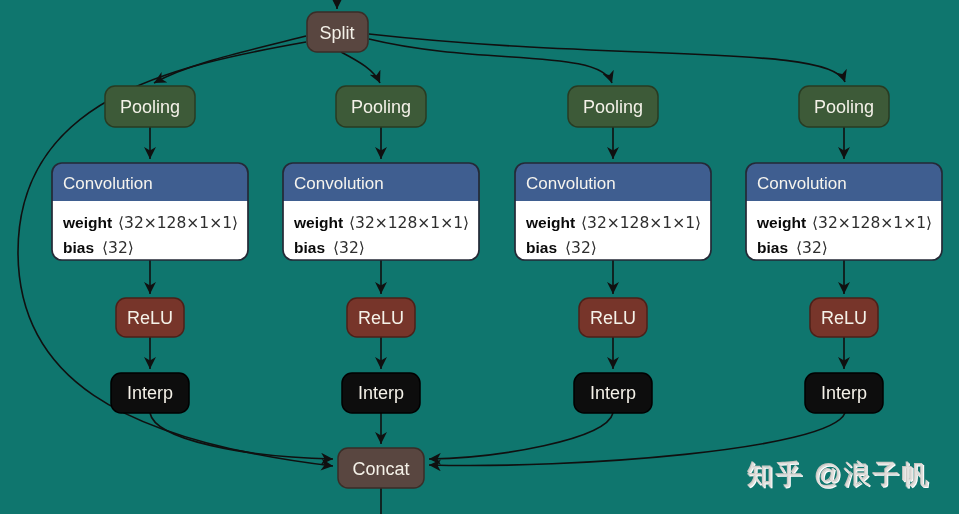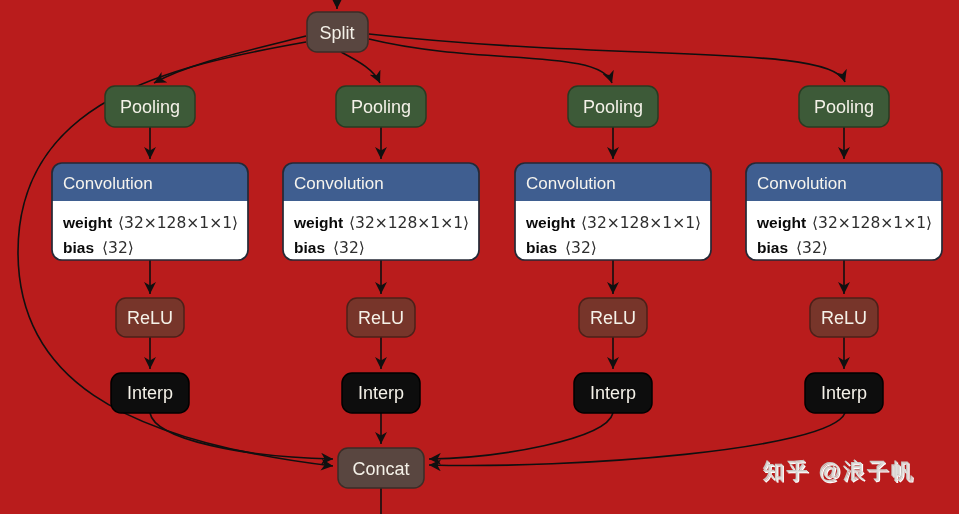--- a/index.html
+++ b/index.html
@@ -1,30 +1,30 @@
 <!DOCTYPE html>
 <html><head>
 <meta charset="utf-8">
 <style>
   html,body{margin:0;padding:0;background:#ffffff;}
-  #stage{position:relative;width:959px;height:514px;background:#b91c1c;overflow:hidden;
+  #stage{position:relative;width:959px;height:514px;background:#0f766e;overflow:hidden;
          font-family:"Liberation Sans","DejaVu Sans",sans-serif;}
   svg{display:block;}
   .edge{fill:none;stroke:#101010;stroke-width:1.6px;}
   .node-label{fill:#f4f1e8;font-size:18px;text-anchor:middle;}
   .conv-title{fill:#f6f4ee;font-size:17px;}
   .attr-label{fill:#0a0a0a;font-size:15.5px;font-weight:bold;}
   .attr-value{fill:#2e2e2e;font-size:15.5px;font-family:"DejaVu Sans","Liberation Sans",sans-serif;}
   .box-split{stroke:#3a2d27;stroke-width:1.5px;}
   .box-pool{stroke:#283b22;stroke-width:1.5px;}
   .box-relu{stroke:#4c2019;stroke-width:1.5px;}
   .box-interp{stroke:#000000;stroke-width:1.5px;}
   .conv-border{fill:none;stroke:#242936;stroke-width:1.7px;}
-  #watermark{position:absolute;left:747px;top:457px;font-size:22px;letter-spacing:2px;
-             color:#e1dfdc;text-shadow:-1px -1px 0 #c7c5c1,1px 1px 0 #ffffff;white-space:nowrap;margin-left:16px;}
+  #watermark{position:absolute;left:747px;top:457px;font-size:27px;letter-spacing:2px;
+             color:#e1dfdc;text-shadow:-1px -1px 0 #c7c5c1,1px 1px 0 #ffffff;white-space:nowrap;}
 </style>
 </head>
 <body>
 
 <div id="stage">
 <svg width="959" height="514" viewBox="0 0 959 514">
   <defs>
     <marker id="arrow" viewBox="0 0 12 11" refX="11" refY="5.5" markerWidth="13" markerHeight="12" orient="auto" markerUnits="userSpaceOnUse">
       <path d="M0,0 L11,5.5 L0,11 L3.2,5.5 Z" fill="#101010"></path>
     </marker>

